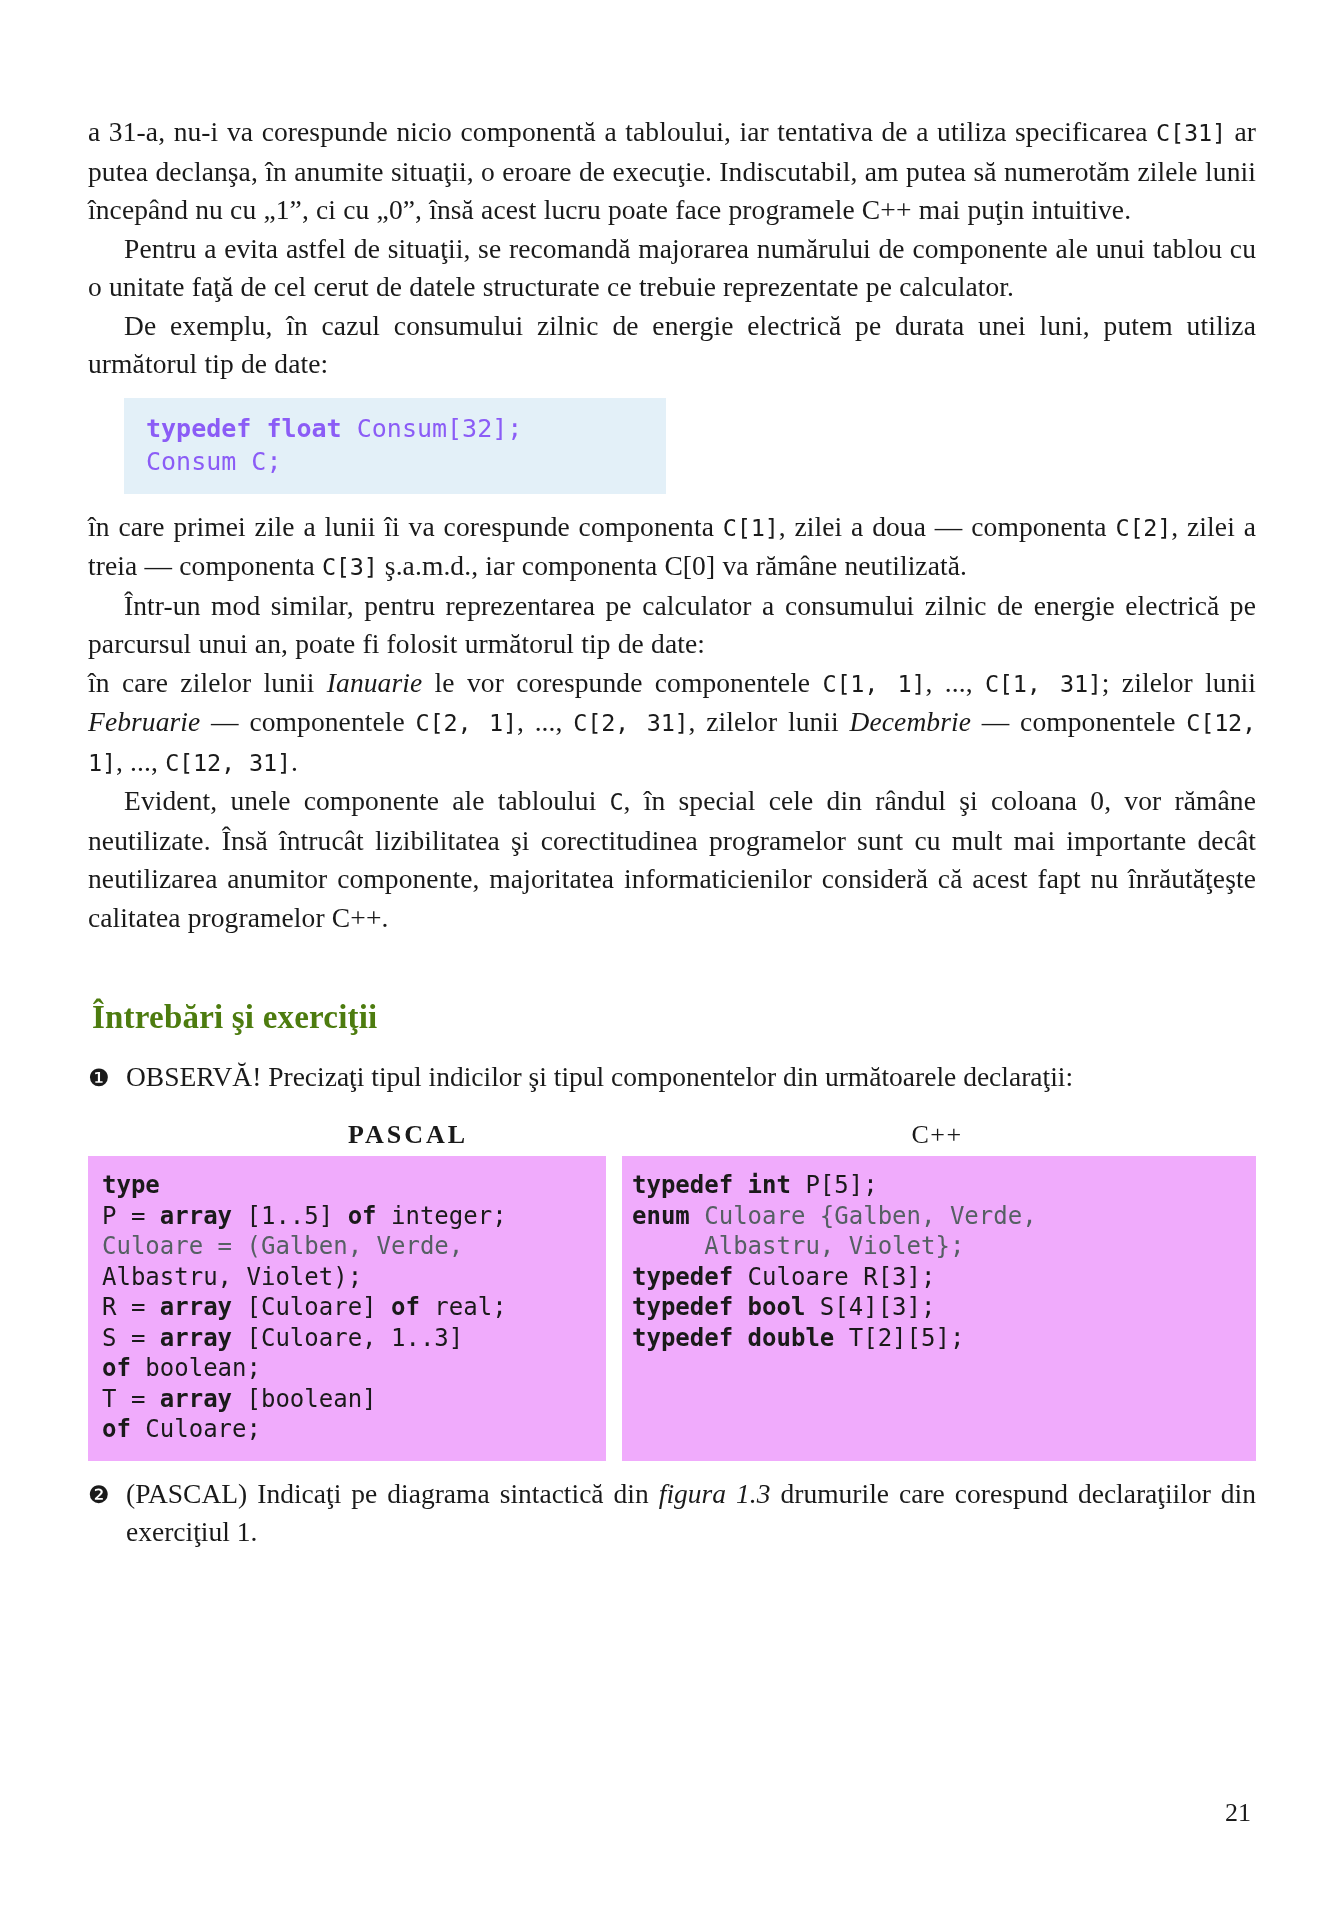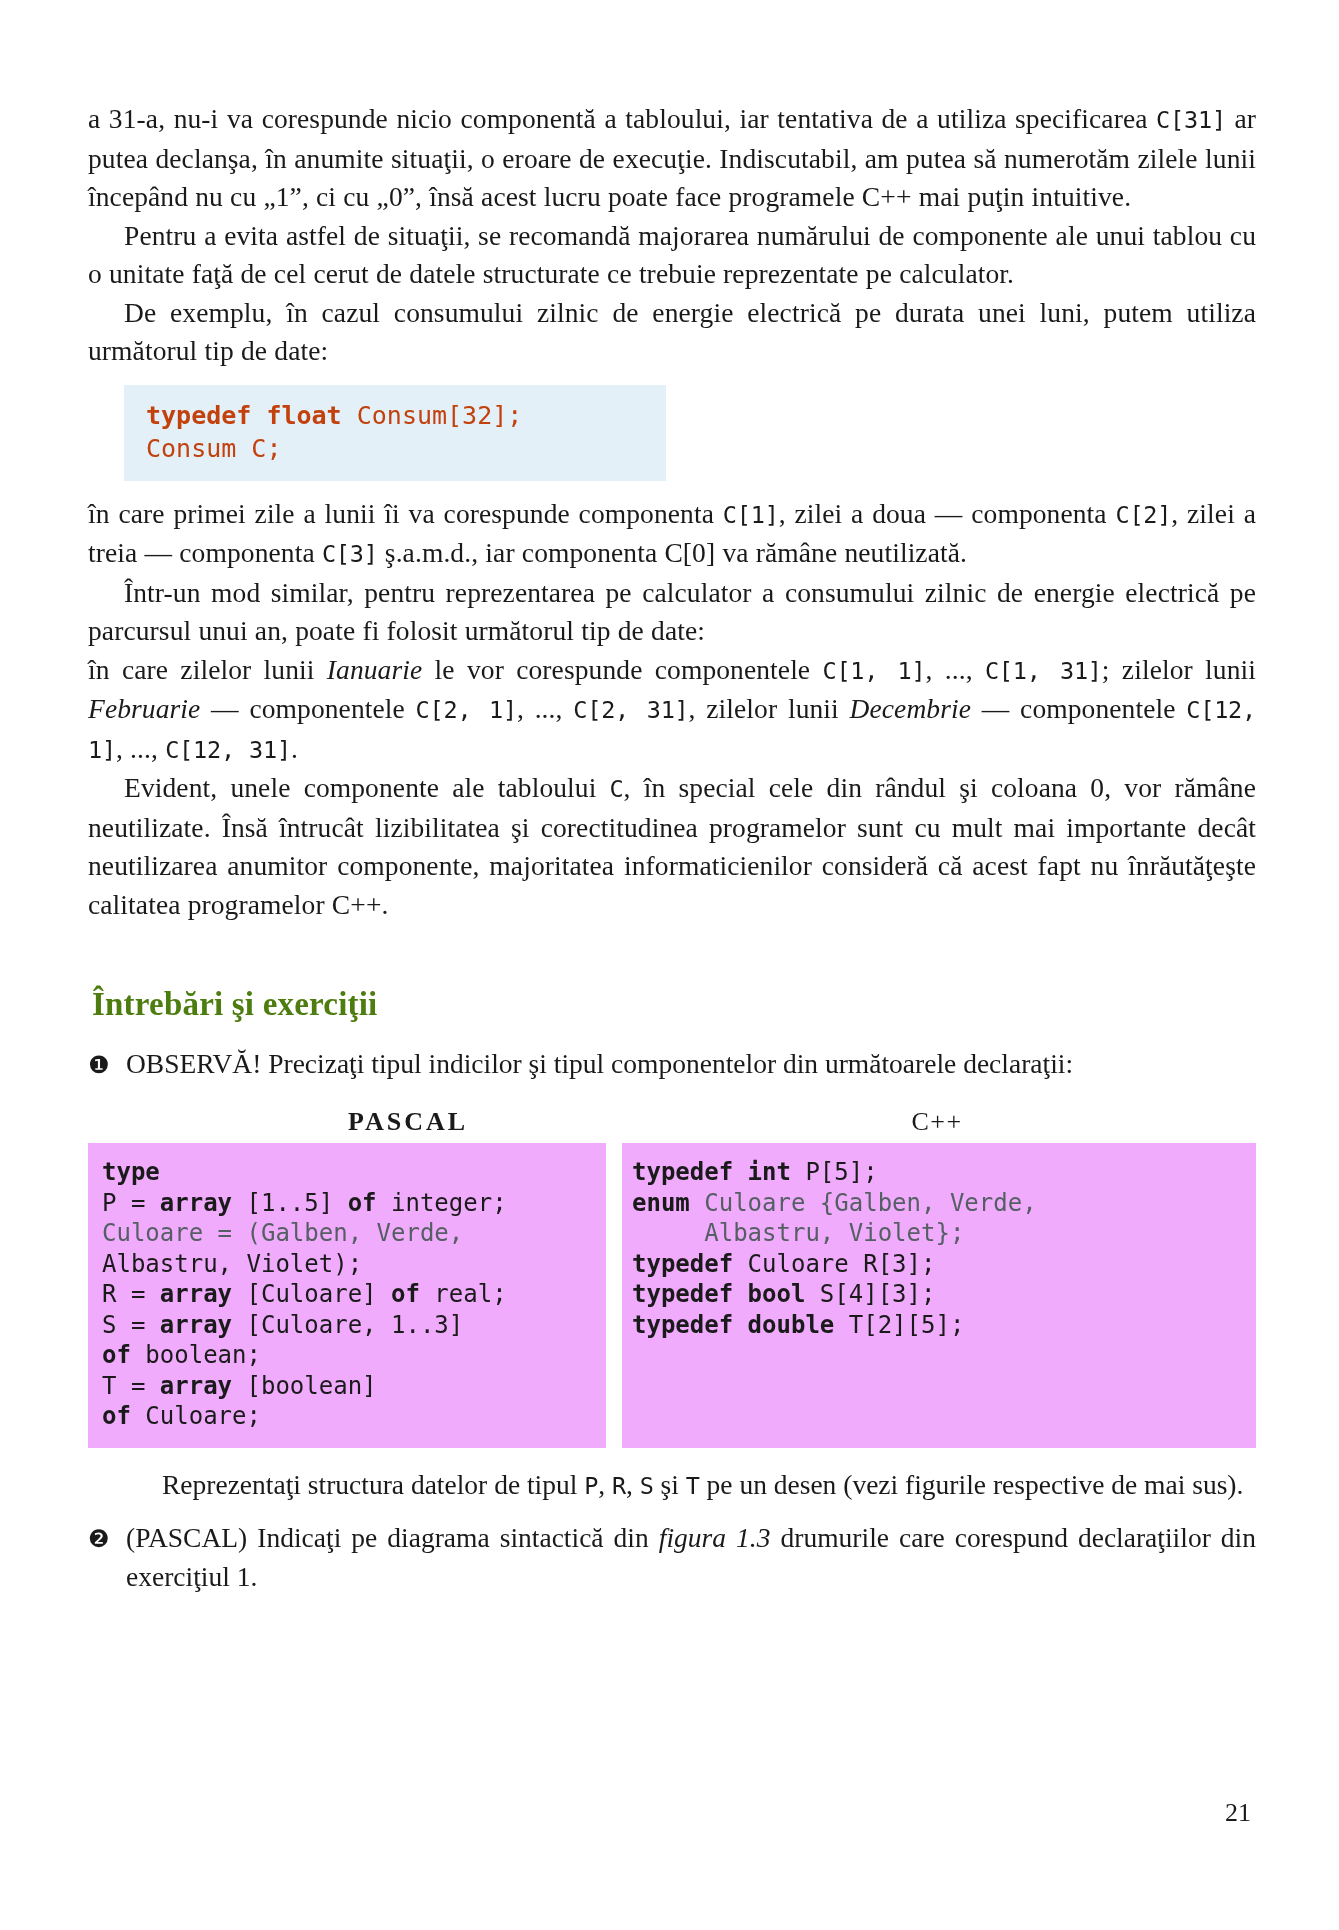--- a/index.html
+++ b/index.html
@@ -18,21 +18,21 @@
   .page {
     position: absolute;
     left: 0; top: 0;
     width: 1339px;
     height: 1930px;
     background: #fff;
   }
   .content {
     position: absolute;
     left: 88px;
-    top: 100px;
+    top: 113px;
     width: 1168px;
   }
 
   p.para {
     font-size: 27.5px;
     line-height: 38.5px;
     text-align: justify;
     margin: 0;
     text-indent: 0;
     letter-spacing: 0.1px;
@@ -51,21 +51,21 @@
 
   .codeblock {
     background: #e3f0f8;
     margin: 14px 0 14px 36px;
     width: 542px;
     padding: 14px 0 16px 22px;
     box-sizing: border-box;
     font-family: "DejaVu Sans Mono", "Liberation Mono", monospace;
     font-size: 25px;
     line-height: 33px;
-    color: #c2410c;
+    color: #8b5cf6;
     white-space: pre;
   }
   .codeblock b { font-weight: bold; }
 
   h2.section-title {
     color: #4d7c0f;
     font-size: 33px;
     font-weight: bold;
     margin: 4px;
     padding: 0;
@@ -204,21 +204,20 @@
 <span><span>T = </span><b>array</b><span> [boolean]</span></span>
 <span><b>of</b><span> Culoare;</span></span></div>
       <div class="codepanel right" id="cpp-panel"><span><b>typedef int</b><span> P[5];</span></span>
 <span><b>enum</b><span class="gray"> Culoare {Galben, Verde,</span></span>
 <span><span class="gray">     Albastru, Violet};</span></span>
 <span><b>typedef</b><span> Culoare R[3];</span></span>
 <span><b>typedef bool</b><span> S[4][3];</span></span>
 <span><b>typedef double</b><span> T[2][5];</span></span></div>
     </div>
 
-    <div class="indent-block after-table"><span>Reprezentaţi structura datelor de tipul </span><span class="mono">P</span><span>, </span><span class="mono">R</span><span>, </span><span class="mono">S</span><span> şi </span><span class="mono">T</span><span> pe un desen (vezi figurile respective de mai sus).</span></div>
 
     <div style="height:14px"></div>
 
     <div class="exercise">
       <div class="ex-num">❷</div>
       <div class="ex-body"><span>(PASCAL) Indicaţi pe diagrama sintactică din </span><em class="ital">figura 1.3</em><span> drumurile care corespund declaraţiilor din exerciţiul 1.</span></div>
     </div>
 
   </div>
 

